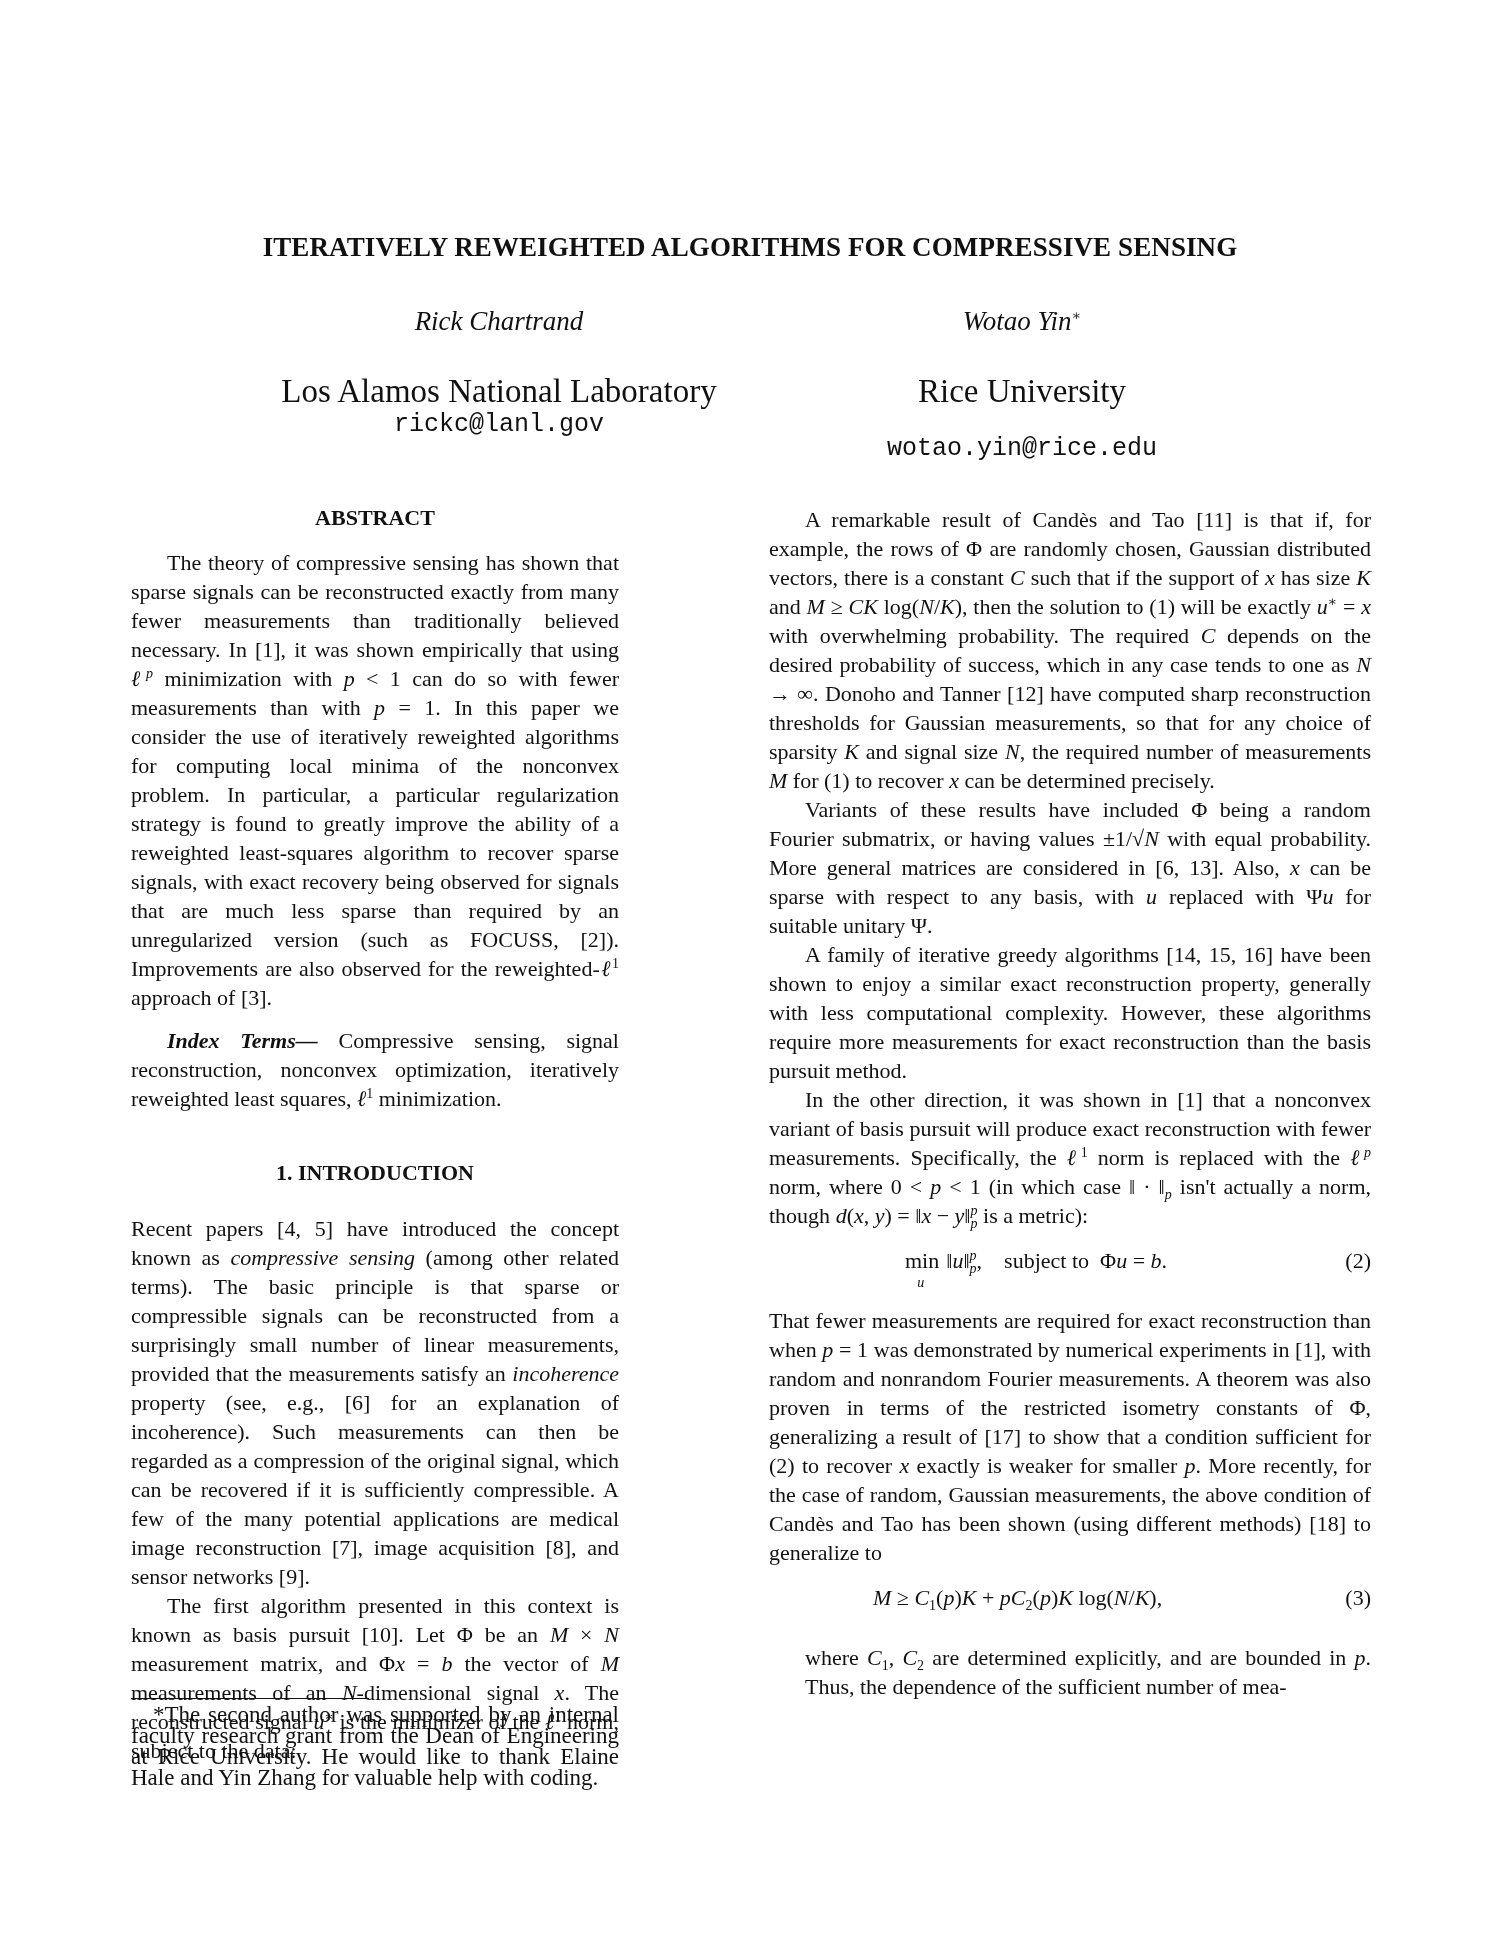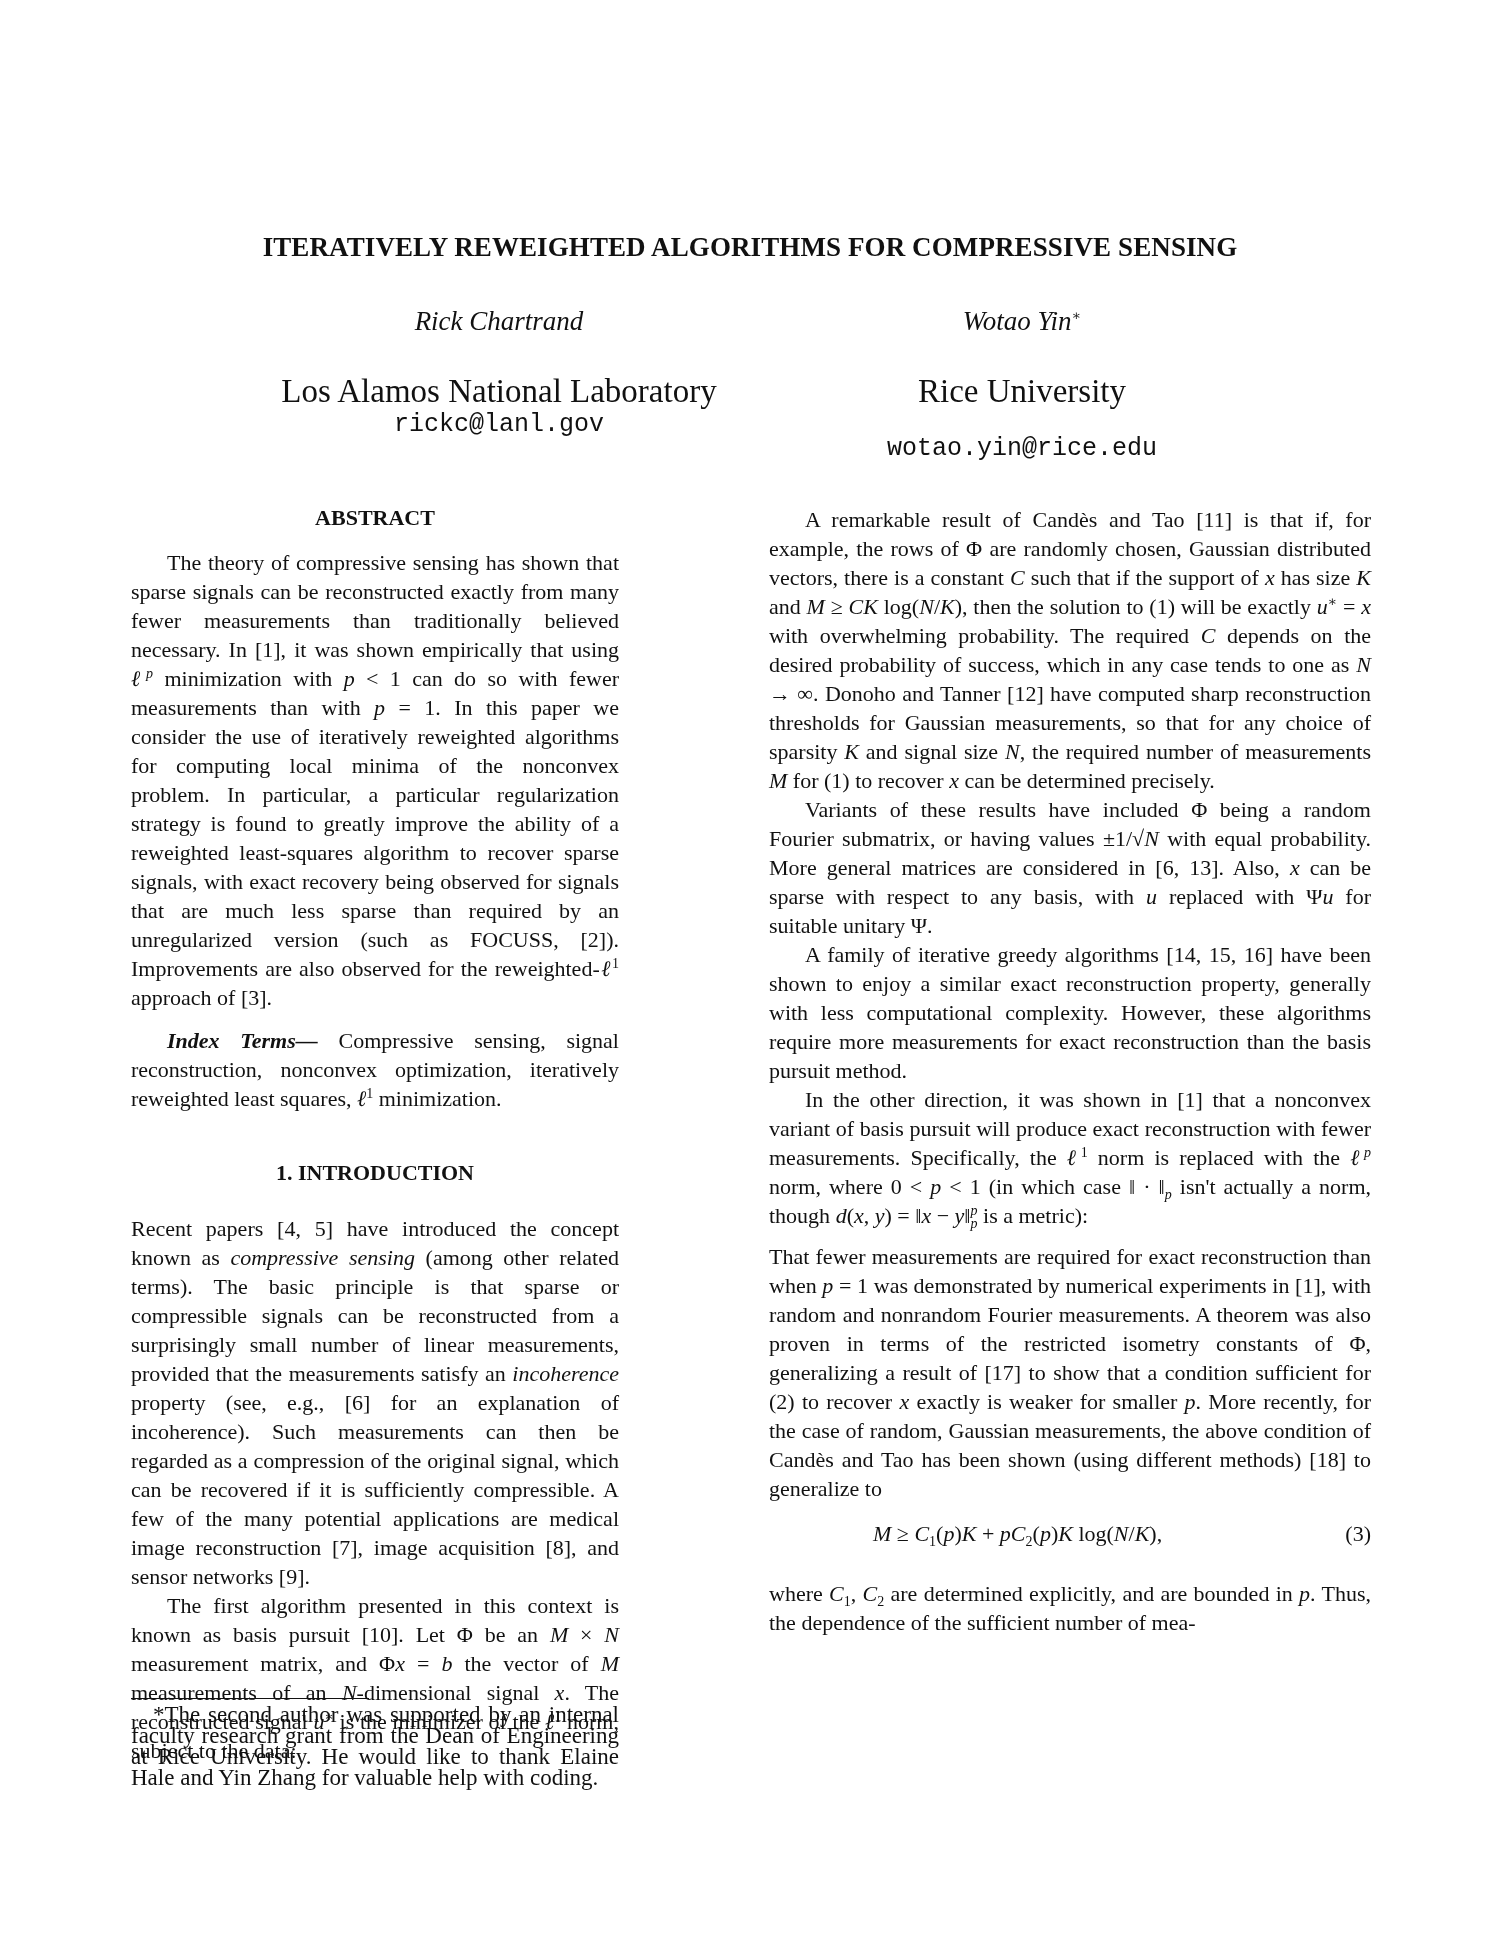--- a/index.html
+++ b/index.html
@@ -62,22 +62,26 @@
 
 <div class="col col-right" style="top:505px;">
   <p class="indent">A remarkable result of Candès and Tao [11] is that if, for example, the rows of Φ are randomly chosen, Gaussian distributed vectors, there is a constant <i class="m">C</i> such that if the support of <i class="m">x</i> has size <i class="m">K</i> and <i class="m">M</i> ≥ <i class="m">CK</i> log(<i class="m">N</i>/<i class="m">K</i>), then the solution to (1) will be exactly <i class="m">u</i><sup>∗</sup> = <i class="m">x</i> with overwhelming probability. The required <i class="m">C</i> depends on the desired probability of success, which in any case tends to one as <i class="m">N</i> → ∞. Donoho and Tanner [12] have computed sharp reconstruction thresholds for Gaussian measurements, so that for any choice of sparsity <i class="m">K</i> and signal size <i class="m">N</i>, the required number of measurements <i class="m">M</i> for (1) to recover <i class="m">x</i> can be determined precisely.</p>
 
   <p class="indent">Variants of these results have included Φ being a random Fourier submatrix, or having values ±1/√<i class="m">N</i> with equal probability. More general matrices are considered in [6, 13]. Also, <i class="m">x</i> can be sparse with respect to any basis, with <i class="m">u</i> replaced with Ψ<i class="m">u</i> for suitable unitary Ψ.</p>
 
   <p class="indent">A family of iterative greedy algorithms [14, 15, 16] have been shown to enjoy a similar exact reconstruction property, generally with less computational complexity. However, these algorithms require more measurements for exact reconstruction than the basis pursuit method.</p>
 
   <p class="indent">In the other direction, it was shown in [1] that a nonconvex variant of basis pursuit will produce exact reconstruction with fewer measurements. Specifically, the <i class="m">ℓ</i><sup>1</sup> norm is replaced with the <i class="m">ℓ<sup>p</sup></i> norm, where 0 &lt; <i class="m">p</i> &lt; 1 (in which case ‖ · ‖<sub><i>p</i></sub> isn't actually a norm, though <i class="m">d</i>(<i class="m">x</i>, <i class="m">y</i>) = ‖<i class="m">x</i> − <i class="m">y</i>‖<sup><i>p</i></sup><sub style="margin-left:-7px;"><i>p</i></sub> is a metric):</p>
 
+  <div class="eq" style="margin-top:4px;">
+    <span class="body" style="left:136px;">min<sub style="position:relative;left:-22px;top:14px;"><i>u</i></sub>‖<i>u</i>‖<sup><i>p</i></sup><sub style="margin-left:-7px;"><i>p</i></sub>,&nbsp;&nbsp;&nbsp; subject to&nbsp; Φ<i>u</i> = <i>b</i>.</span>
+    <span class="num">(2)</span>
+  </div>
 
   <p style="margin-top:12px;">That fewer measurements are required for exact reconstruction than when <i class="m">p</i> = 1 was demonstrated by numerical experiments in [1], with random and nonrandom Fourier measurements. A theorem was also proven in terms of the restricted isometry constants of Φ, generalizing a result of [17] to show that a condition sufficient for (2) to recover <i class="m">x</i> exactly is weaker for smaller <i class="m">p</i>. More recently, for the case of random, Gaussian measurements, the above condition of Candès and Tao has been shown (using different methods) [18] to generalize to</p>
 
   <div class="eq" style="margin-top:4px;">
     <span class="body" style="left:104px;"><i>M</i> ≥ <i>C</i><sub>1</sub>(<i>p</i>)<i>K</i> + <i>pC</i><sub>2</sub>(<i>p</i>)<i>K</i> log(<i>N</i>/<i>K</i>),</span>
     <span class="num">(3)</span>
   </div>
 
-  <p style="margin-top:12px;">where <i class="m">C</i><sub>1</sub>, <i class="m">C</i><sub>2</sub> are determined explicitly, and are bounded in <i class="m">p</i>. Thus, the dependence of the sufficient number of mea-</p>
+  <p style="margin-top:12px;margin-left:36px;">where <i class="m">C</i><sub>1</sub>, <i class="m">C</i><sub>2</sub> are determined explicitly, and are bounded in <i class="m">p</i>. Thus, the dependence of the sufficient number of mea-</p>
 </div>
 
 </body></html>

